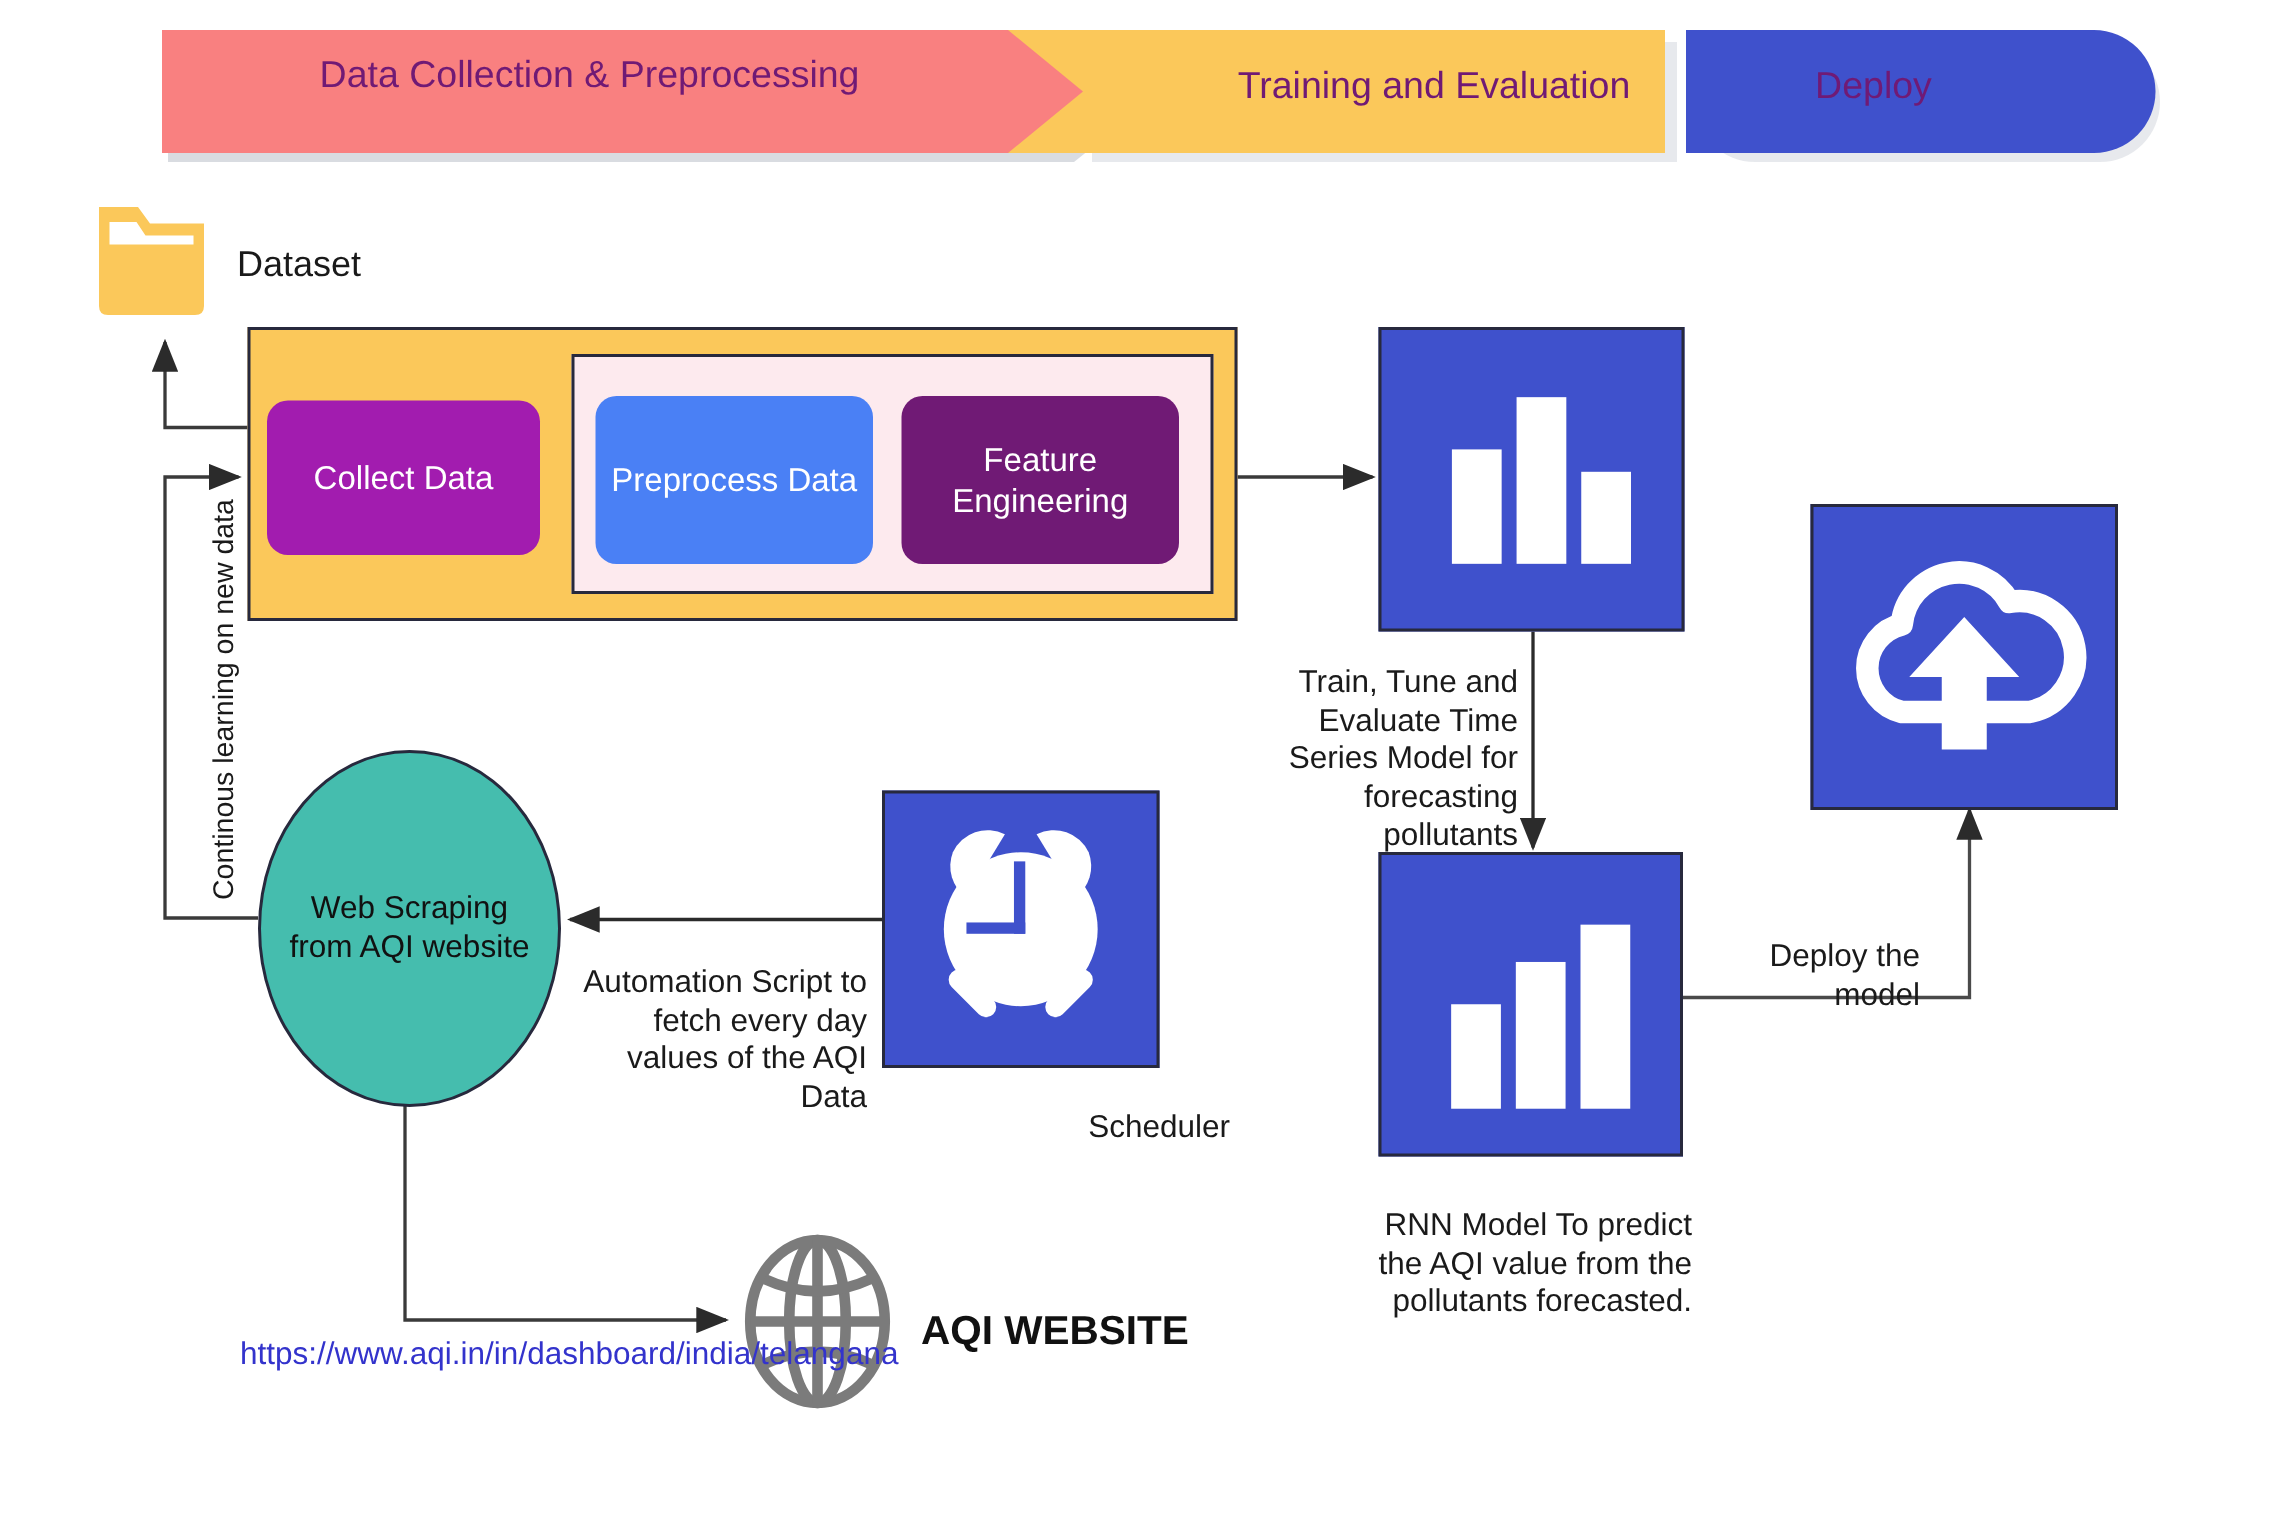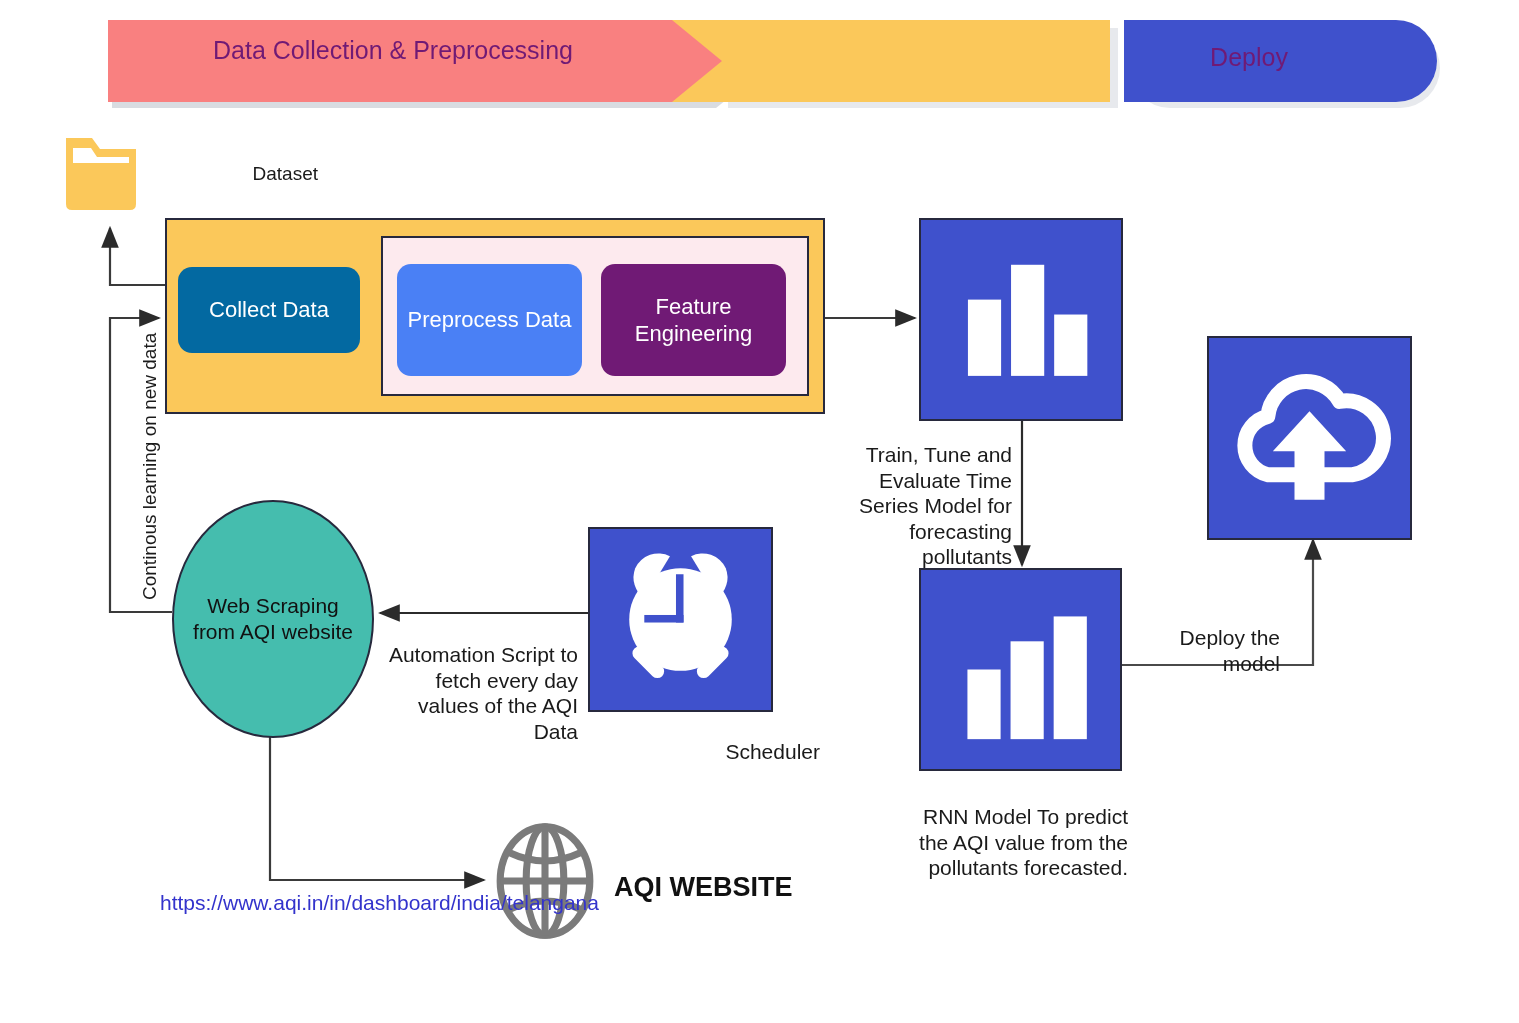--- a/index.html
+++ b/index.html
@@ -10,21 +10,21 @@
   #banner{position:absolute;left:0;top:0;width:1519px;height:110px;}
   .banner-label{position:absolute;color:#701a75;font-size:25px;white-space:nowrap;
                 text-align:center;}
   
   .box{position:absolute;box-sizing:border-box;}
   .rbox{position:absolute;box-sizing:border-box;border-radius:14px;
         display:flex;align-items:center;justify-content:center;text-align:center;
         color:#ffffff;font-size:22px;line-height:1.25;}
   .outline{border:2px solid #27293d;}
   .lbl{position:absolute;font-size:21px;line-height:1.22;color:#1a1a1a;text-align:right;margin-top:12px;}
-  .lbl-l{position:absolute;font-size:19px;line-height:1.22;color:#1a1a1a;text-align:right;}
+  .lbl-l{position:absolute;font-size:24px;line-height:1.22;color:#1a1a1a;text-align:left;}
   .vert{position:absolute;font-size:19px;color:#1a1a1a;
         transform:rotate(-90deg);transform-origin:0 0;white-space:nowrap;text-align:center;}
   .url{position:absolute;font-size:21px;line-height:1.25;color:#3333cc;text-align:center;}
   .bold-lbl{position:absolute;font-size:27px;font-weight:bold;color:#111111;}
   svg{position:absolute;left:0;top:0;overflow:visible;}
   .ell{position:absolute;border-radius:50%;display:flex;align-items:center;
        justify-content:center;text-align:center;font-size:21px;line-height:1.25;color:#111;}
 </style>
 </head>
 <body>
@@ -36,20 +36,21 @@
     <rect x="728" y="28" width="390" height="80" fill="#c9ced6" opacity="0.45"></rect>
     <rect x="1130" y="28" width="310" height="80" rx="40" fill="#c9ced6" opacity="0.45"></rect>
 
     <path d="M108,20 L712,20 L762,61 L712,102 L108,102 Z" fill="#F98080"></path>
 
     <path d="M672,20 L1110,20 L1110,102 L672,102 L722,61 Z" fill="#FBC85A"></path>
 
     <path d="M1124,20 L1396,20 A41,41 0 0 1 1396,102 L1124,102 Z" fill="#3F51CC"></path>
   </svg>
   <div class="banner-label" style="left:208px;top:36px;width:370px;">Data Collection &amp; Preprocessing</div>
+  <div class="banner-label" style="left:806px;top:43px;width:300px;">Training and Evaluation</div>
   <div class="banner-label" style="left:1154px;top:43px;width:190px;">Deploy</div>
 </div>
 
 <svg width="1519" height="1023" viewBox="0 0 1519 1023" style="position:absolute;left:0;top:0;">
   <defs>
     <marker id="ah" markerWidth="10" markerHeight="8" refX="9" refY="4" orient="auto">
       <path d="M0,0 L10,4 L0,8 z" fill="#2b2b2b"></path>
     </marker>
     <marker id="ahb" markerWidth="10" markerHeight="8" refX="9" refY="4" orient="auto">
       <path d="M0,0 L10,4 L0,8 z" fill="#16205a"></path>
@@ -79,21 +80,21 @@
   <svg width="82" height="82" viewBox="0 0 82 82">
     <path d="M6,6 L32,6 L40,17 L76,17 L76,72 Q76,78 70,78 L12,78 Q6,78 6,72 Z" fill="#FBC85A"></path>
     <path d="M13,16 L31,16 L37,25 L69,25 L69,31 L13,31 Z" fill="#ffffff"></path>
   </svg>
 </div>
 <div class="lbl-l" style="left:158px;top:162px;width:160px;">Dataset</div>
 
 <div class="box outline" style="left:165px;top:218px;width:660px;height:196px;background:#FBC85A;"></div>
 <div class="box outline" style="left:381px;top:236px;width:428px;height:160px;background:#FDEAEE;"></div>
 
-<div class="rbox" style="left:178px;top:267px;width:182px;height:86px;background:#0369a1;">
+<div class="rbox" style="left:178px;top:267px;width:182px;height:103px;background:#a21caf;">
   <span>Collect Data</span>
 </div>
 <div class="rbox" style="left:397px;top:264px;width:185px;height:112px;background:#4A80F5;">
   <span>Preprocess Data</span>
 </div>
 <div class="rbox" style="left:601px;top:264px;width:185px;height:112px;background:#701a75;">
   <span>Feature Engineering</span>
 </div>
 
 <div class="vert" style="left:138px;top:600px;width:200px;">

